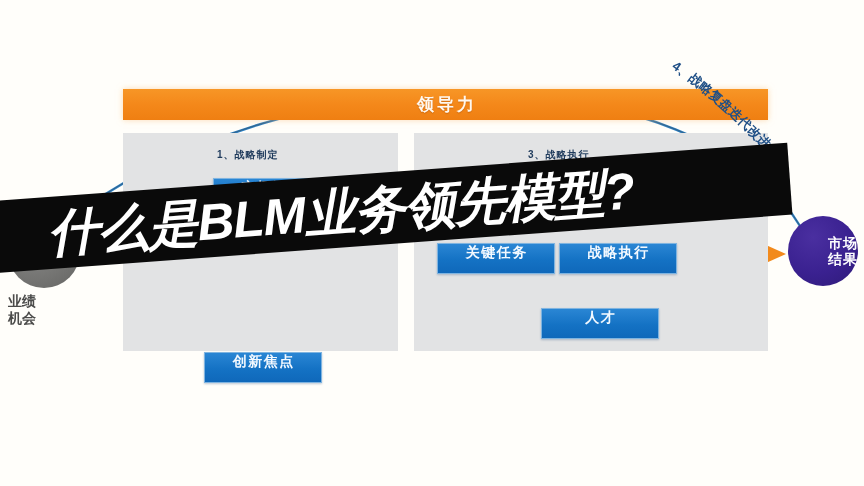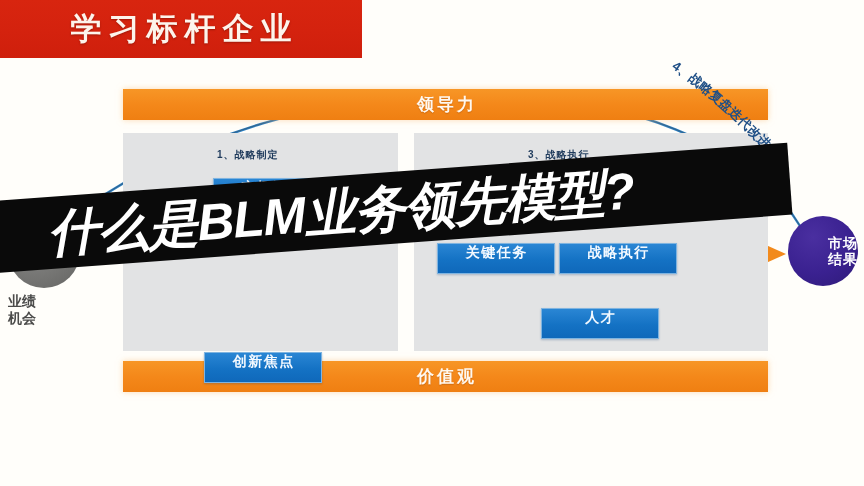--- a/index.html
+++ b/index.html
@@ -248,23 +248,20 @@
       </g>
 
       <g>
         <polygon points="755,240 786,254 755,268" fill="#f28a1c"></polygon>
       </g>
     </svg>
 
     <div class="bar" id="bar-leadership">
       <span class="bar-text">领导力</span>
     </div>
-    <div class="bar" id="bar-values">
-      <span class="bar-text">价值观</span>
-    </div>
 
     <div class="panel" id="panel-left"></div>
     <div class="panel" id="panel-right"></div>
 
     <div class="panel-title" id="title-left">1、战略制定</div>
     <div class="panel-title" id="title-right">3、战略执行</div>
 
     <div class="node" id="node-market-insight">
       <span class="node-text">市场洞察</span>
     </div>
@@ -304,21 +301,18 @@
       </defs>
       <text>
         <textPath href="#arcPath" startOffset="2%">
           <tspan>4、战略复盘迭代改进</tspan>
         </textPath>
       </text>
     </svg>
 
   </div>
 
-  <div class="red-banner">
-    <span class="red-banner-text">学习标杆企业</span>
-  </div>
 
   <div class="title-overlay">
     <span class="title-overlay-text">什么是BLM业务领先模型?</span>
   </div>
 
 </div>
 
 </body></html>

